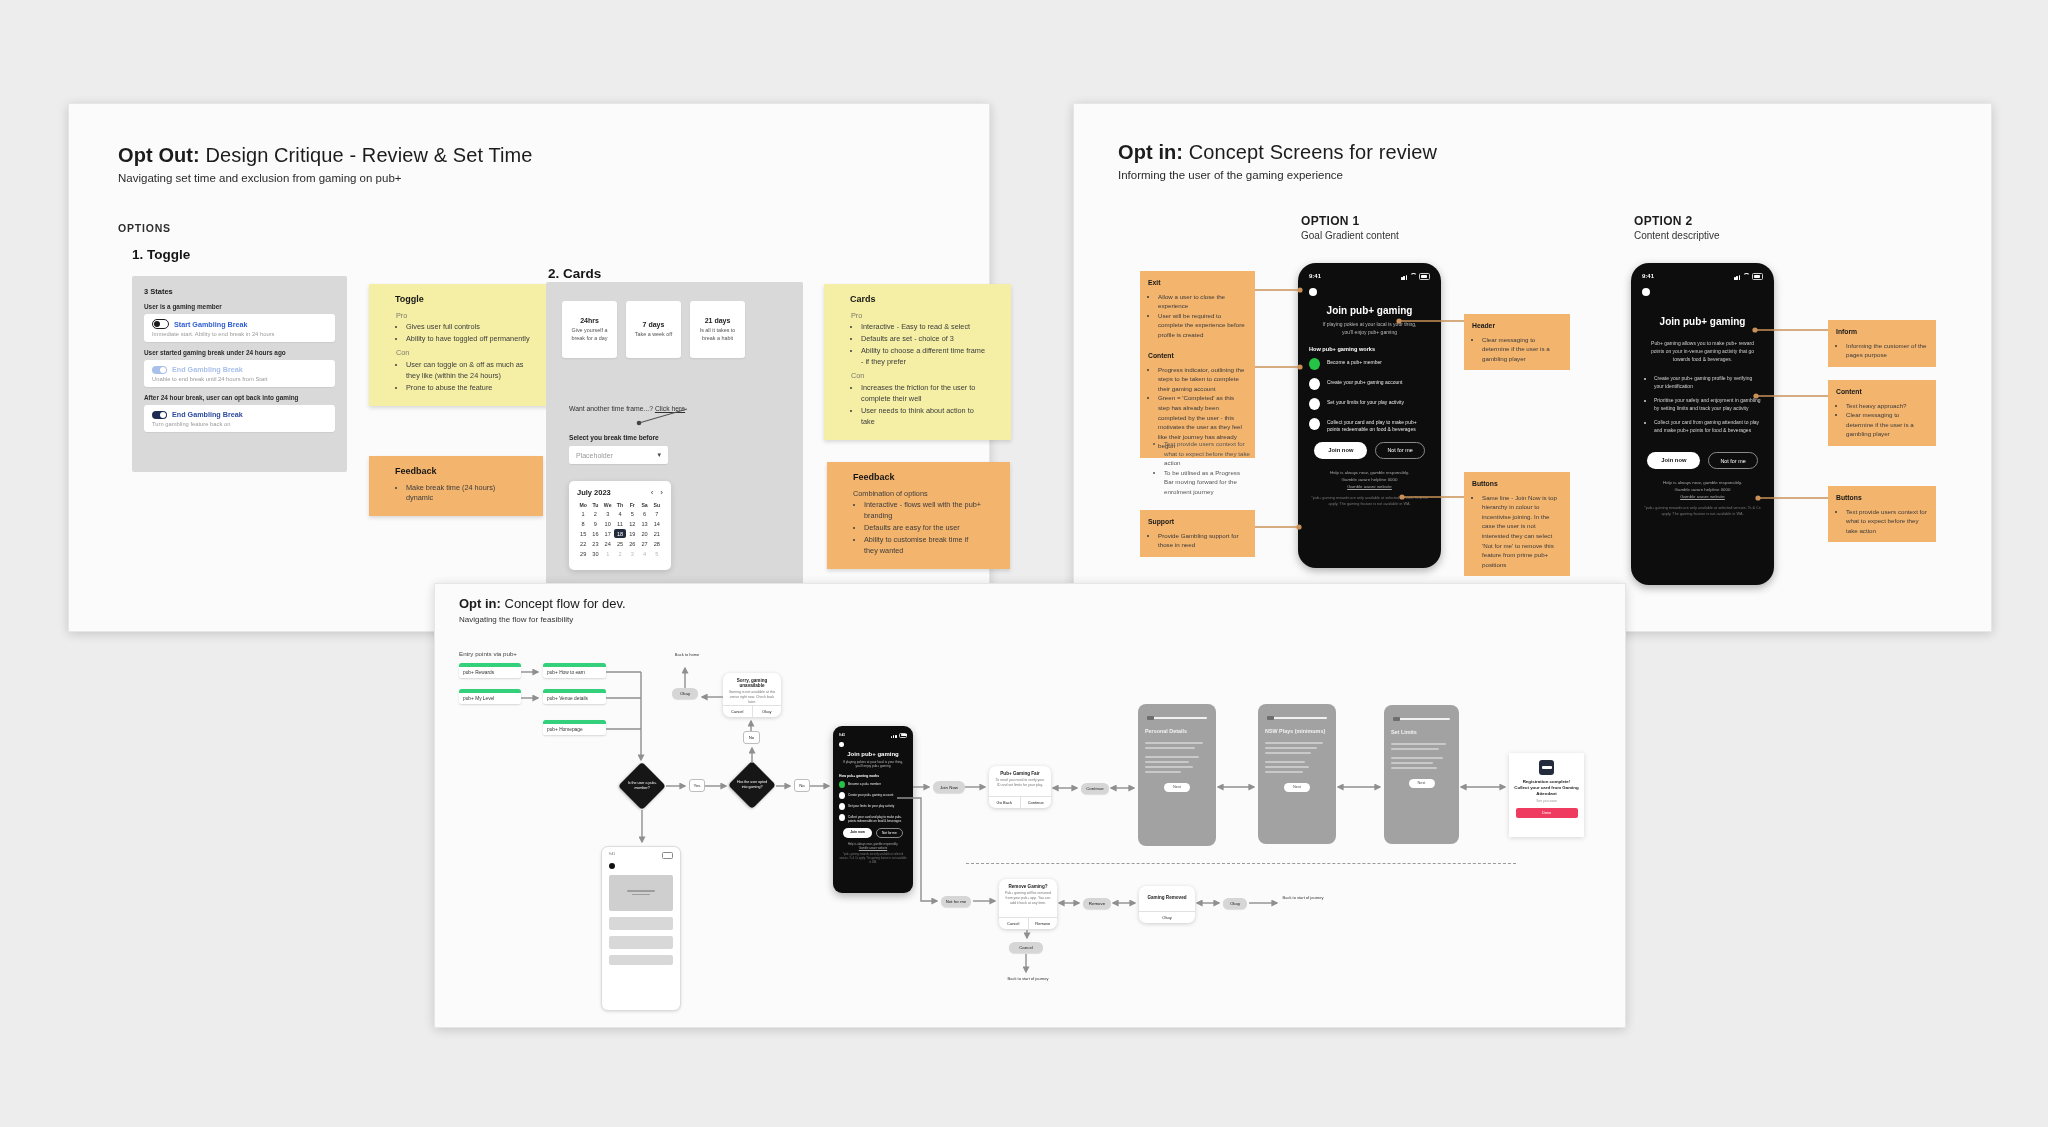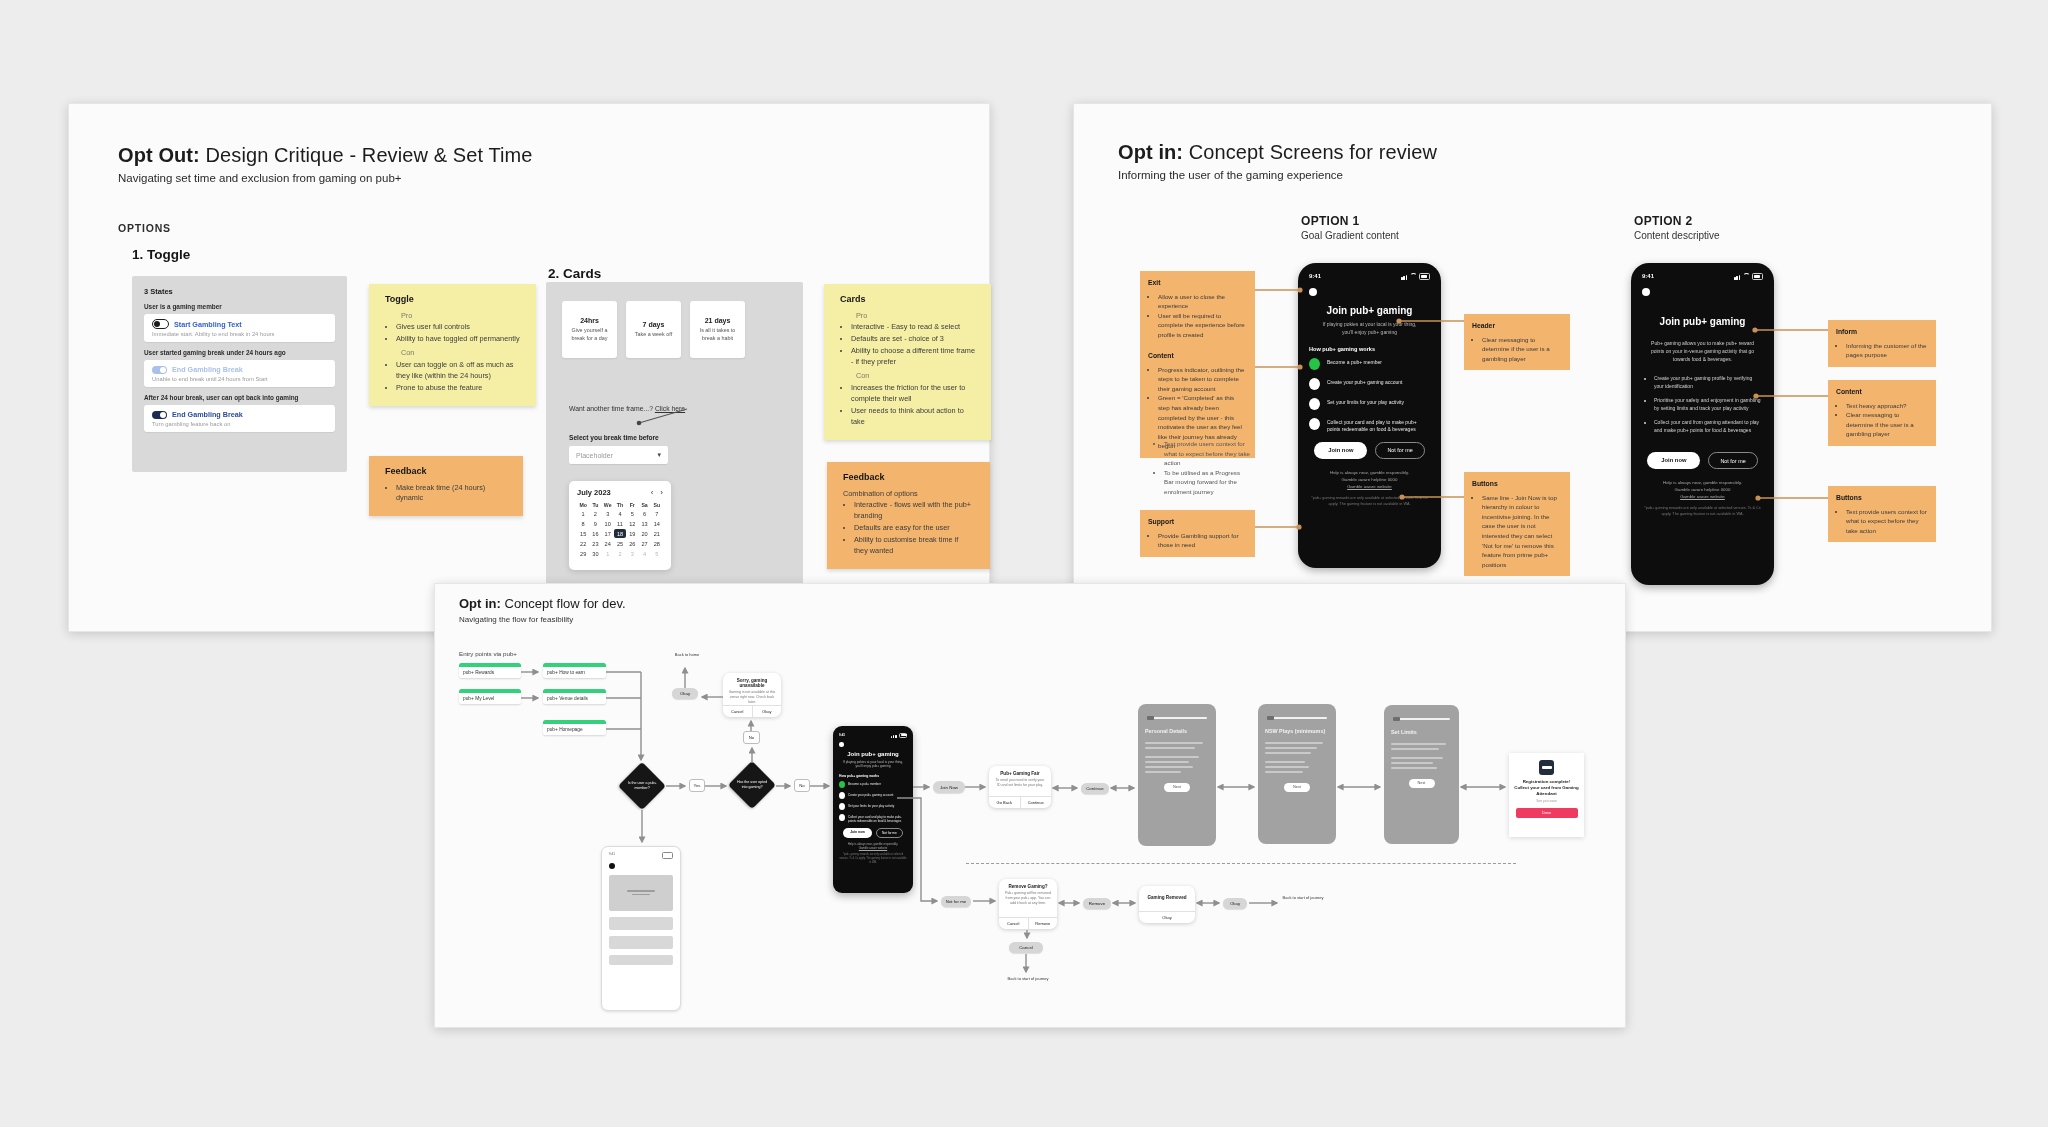--- a/index.html
+++ b/index.html
@@ -22,25 +22,25 @@
   .tg-row{display:flex;align-items:center;gap:5px;}
   .tg-label{font-size:7.2px;font-weight:700;}
   .tg-sub{font-size:5.8px;color:#9a9a9a;margin-top:2px;}
   .sw{width:15px;height:8px;border-radius:999px;position:relative;flex:0 0 auto;}
   .sw i{position:absolute;top:1px;width:6px;height:6px;border-radius:50%;}
   .sw.off{border:1px solid #1d1d1d;background:#fff;}.sw.off i{left:1px;background:#1d1d1d;}
   .sw.dis{background:#a9c0ea;}.sw.dis i{right:1px;background:#fff;}
   .sw.on{background:#1d2b50;}.sw.on i{right:1px;background:#fff;}
   .lbl-blue{color:#2f5fd0;}.lbl-disblue{color:#a9c0ea;}.lbl-navy{color:#2c4a9e;}
   
-  .sticky{position:absolute;padding:9px 16px;box-shadow:0 2px 4px rgba(0,0,0,.14);font-size:7.3px;color:#3c3c3c;line-height:1.5;}
+  .sticky{position:absolute;padding:9px 26px;box-shadow:0 2px 4px rgba(0,0,0,.14);font-size:7.3px;color:#3c3c3c;line-height:1.5;}
   .sticky.yellow{background:#f5efa5;}
   .sticky.orange{background:#f3b46e;}
   .sticky h4{font-size:9px;margin:0 0 4px;font-weight:800;color:#161616;}
-  .sticky .lbl{color:#7a7a6a;margin:2px 16px 1px;}
+  .sticky .lbl{color:#7a7a6a;margin:2px 1px 1px;}
   .sticky ul{margin:1px 0 3px 11px;padding:0;}
   .sticky li{margin:0 0 1px;}
   
   .opt-card{position:absolute;width:55px;height:57px;background:#fff;border-radius:3px;box-shadow:0 1px 2px rgba(0,0,0,.08);
             display:flex;flex-direction:column;align-items:center;justify-content:center;text-align:center;padding:4px;box-sizing:border-box;}
   .opt-card b{font-size:7px;margin-bottom:3px;}
   .opt-card span{font-size:5.4px;color:#555;line-height:1.35;}
   .tiny-b{font-size:6.6px;font-weight:700;color:#222;}
   .link{text-decoration:underline;}
   .dd{position:absolute;background:#fff;border-radius:2px;display:flex;align-items:center;justify-content:space-between;
@@ -157,21 +157,21 @@
         <div class="tg-states">3 States</div>
         <div>
 
         <div>
               <div class="tg-cap">User is a gaming member</div>
               <div class="tg-card">
                 <div class="tg-row">
                   <span class="sw off">
                     <i></i>
                   </span>
-                  <span class="tg-label lbl-blue">Start Gambling Text</span>
+                  <span class="tg-label lbl-blue">Start Gambling Break</span>
                 </div>
                 <div class="tg-sub">Immediate start. Ability to end break in 24 hours</div>
               </div>
             </div>
             <div>
               <div class="tg-cap">User started gaming break under 24 hours ago</div>
               <div class="tg-card">
                 <div class="tg-row">
                   <span class="sw dis">
                     <i></i>

